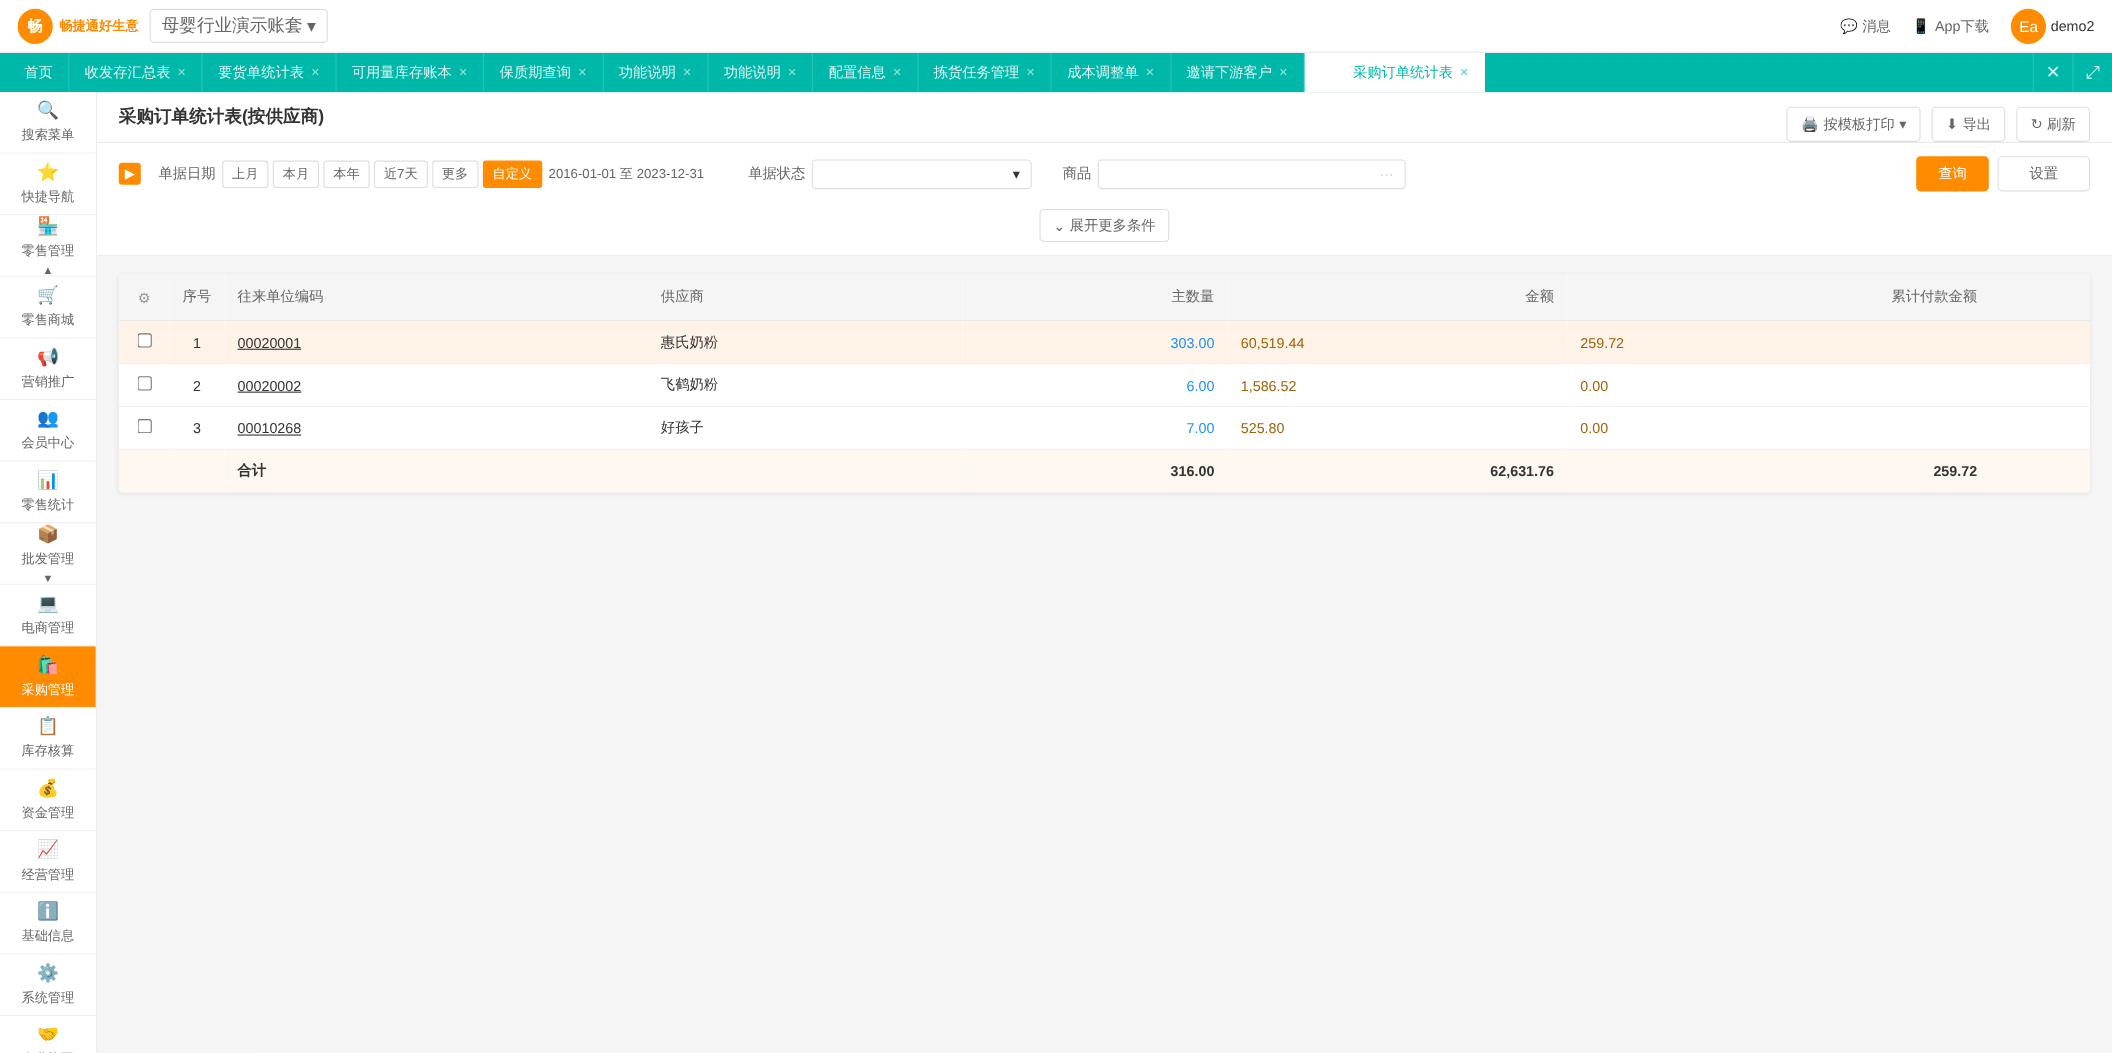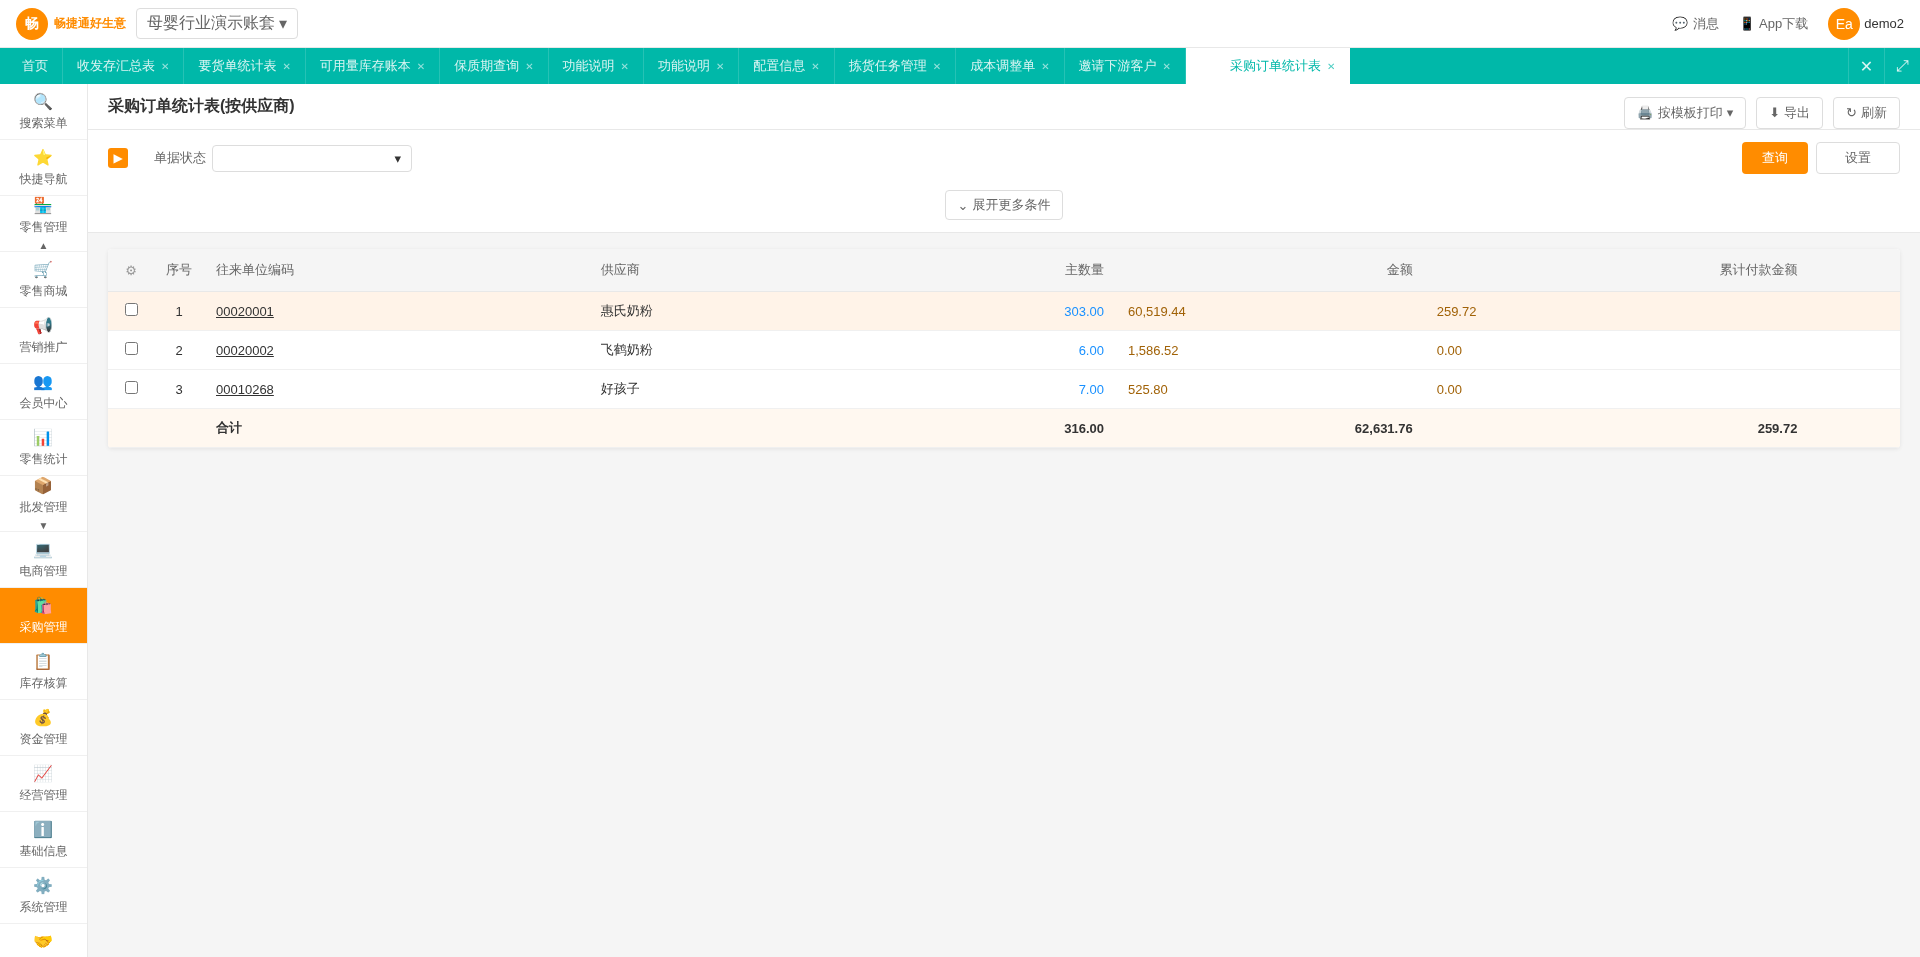--- a/index.html
+++ b/index.html
@@ -279,25 +279,48 @@
         <button class="btn-refresh">
           <span>↻</span>
           <span>刷新</span>
         </button>
       </div>
     </div>
 
     <div class="filter-area">
       <div class="filter-row">
         <div class="toggle-arrow">▶</div>
-        <div class="filter-group" style="margin-left:10px;">
+        <div class="filter-group">
+          <span class="filter-label">单据日期</span>
+          <div class="date-btns">
+            <button class="date-btn">上月</button>
+            <button class="date-btn">本月</button>
+            <button class="date-btn">本年</button>
+            <button class="date-btn">近7天</button>
+            <button class="date-btn">更多</button>
+            <button class="date-btn custom">自定义</button>
+          </div>
+          <span class="date-range">
+            <span>2016-01-01</span>
+            <span> 至 </span>
+            <span>2023-12-31</span>
+          </span>
+        </div>
+        <div class="filter-group" style="margin-left:32px;">
           <span class="filter-label">单据状态</span>
           <div class="filter-select" style="width:200px;">
             <span></span>
             <span>▾</span>
+          </div>
+        </div>
+        <div class="filter-group" style="margin-left:20px;">
+          <span class="filter-label">商品</span>
+          <div class="filter-item-input" style="width:280px;">
+            <span></span>
+            <span style="margin-left:auto; color:#ccc;">···</span>
           </div>
         </div>
         <div style="margin-left:auto; display:flex; gap:8px;">
           <button class="btn-query">查询</button>
           <button class="btn-settings">设置</button>
         </div>
       </div>
       <div style="width:100%; display:flex; justify-content:center; margin-top:4px;">
         <div class="expand-more">
           <span>⌄</span>

